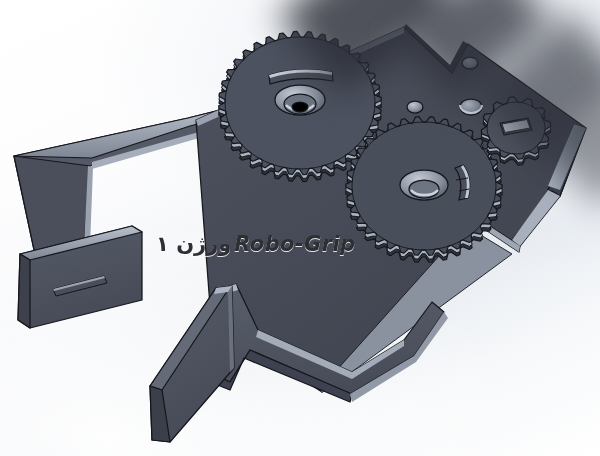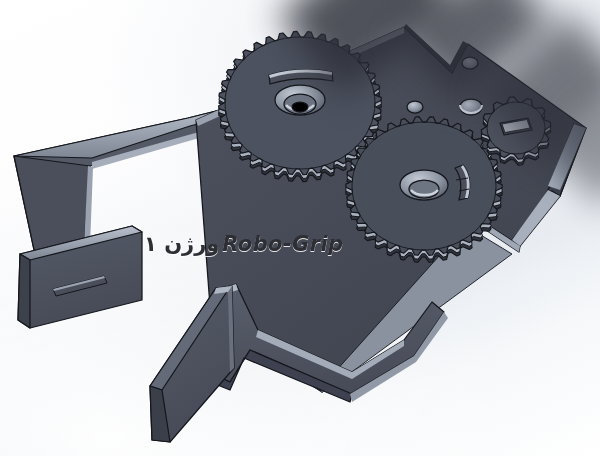--- a/index.html
+++ b/index.html
@@ -32,21 +32,21 @@
   }
   .blur-a{left:294px;top:-42px;width:150px;height:104px;transform:rotate(-38deg);}
   .blur-b{left:412px;top:-14px;width:126px;height:86px;transform:rotate(-40deg);opacity:.72;}
   .blur-c{left:494px;top:42px;width:122px;height:92px;transform:rotate(-42deg);opacity:.62;}
   .blur-d{left:560px;top:108px;width:92px;height:78px;transform:rotate(-44deg);opacity:.45;}
 
   svg.model{position:absolute;left:0;top:0;width:600px;height:456px;}
 
   .label{
     position:absolute;
-    left:144px;top:232px;
+    left:156px;top:232px;
     font-family:"DejaVu Sans",sans-serif;
     font-size:21px;
     font-weight:700;
     font-style:italic;
     color:#2e2f34;
     letter-spacing:.4px;
     white-space:nowrap;
     text-shadow:0 1px 0 rgba(255,255,255,.85);
     pointer-events:none;
   }

